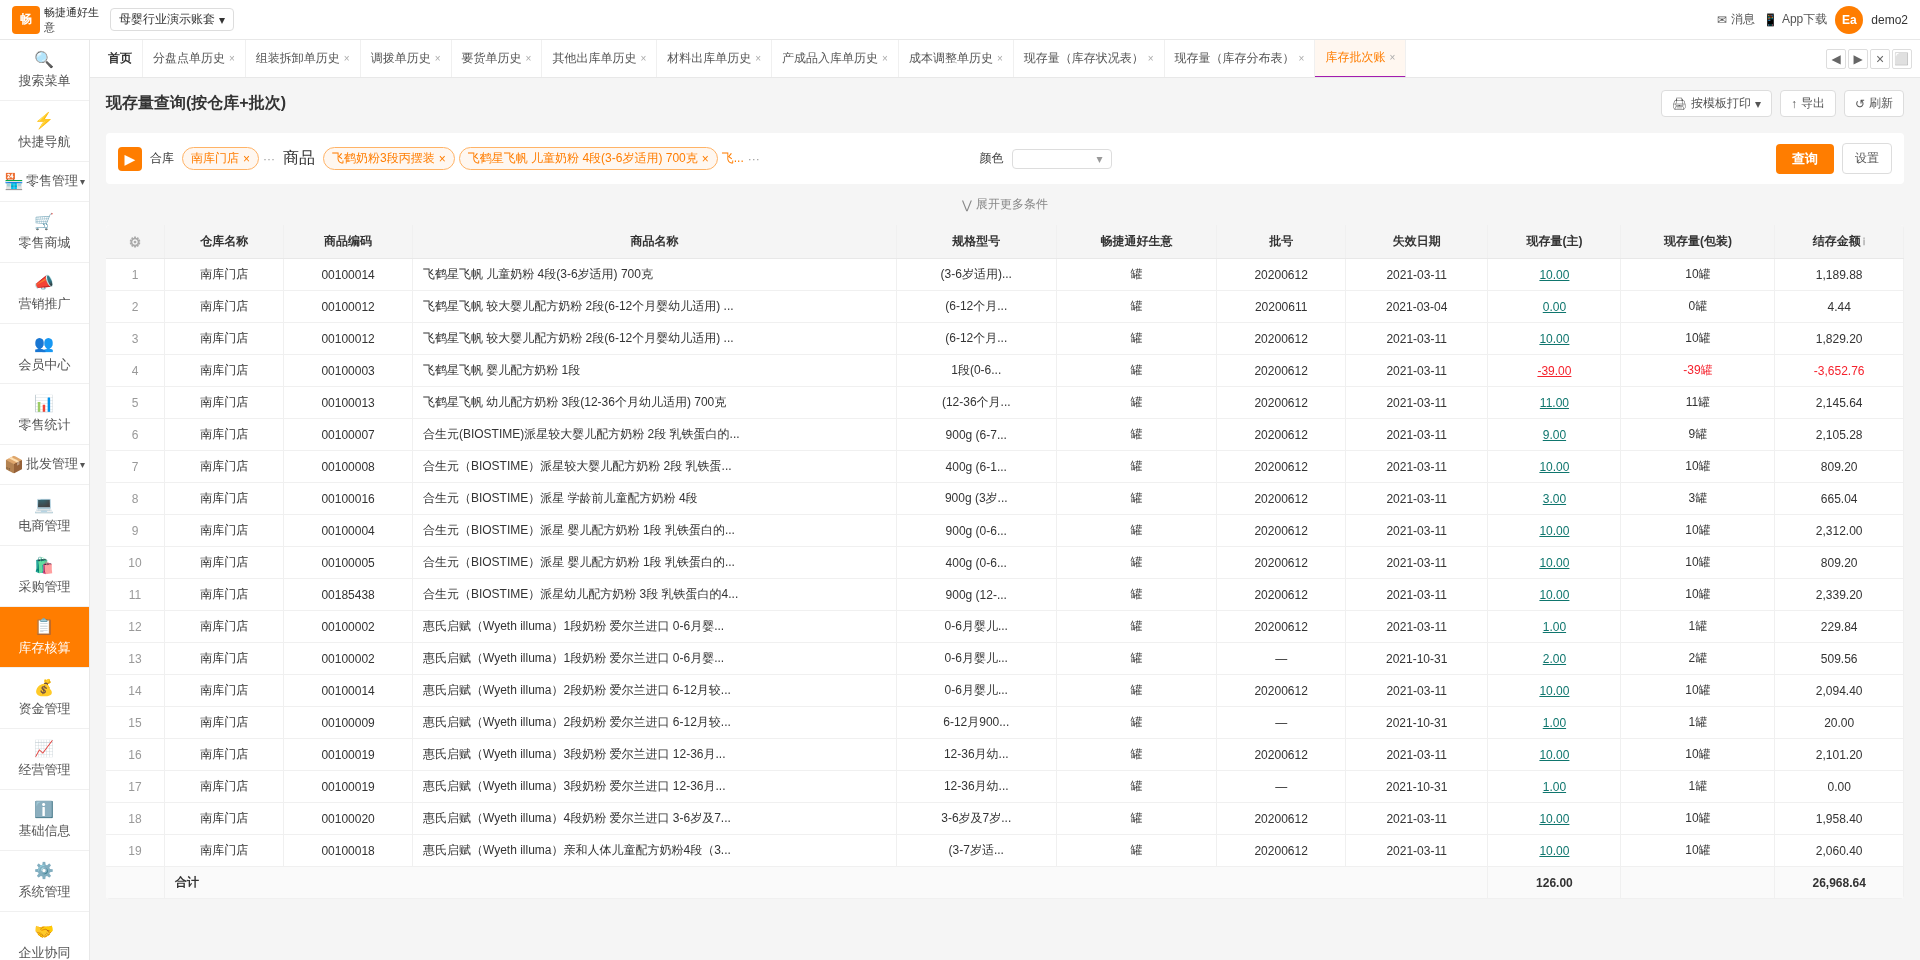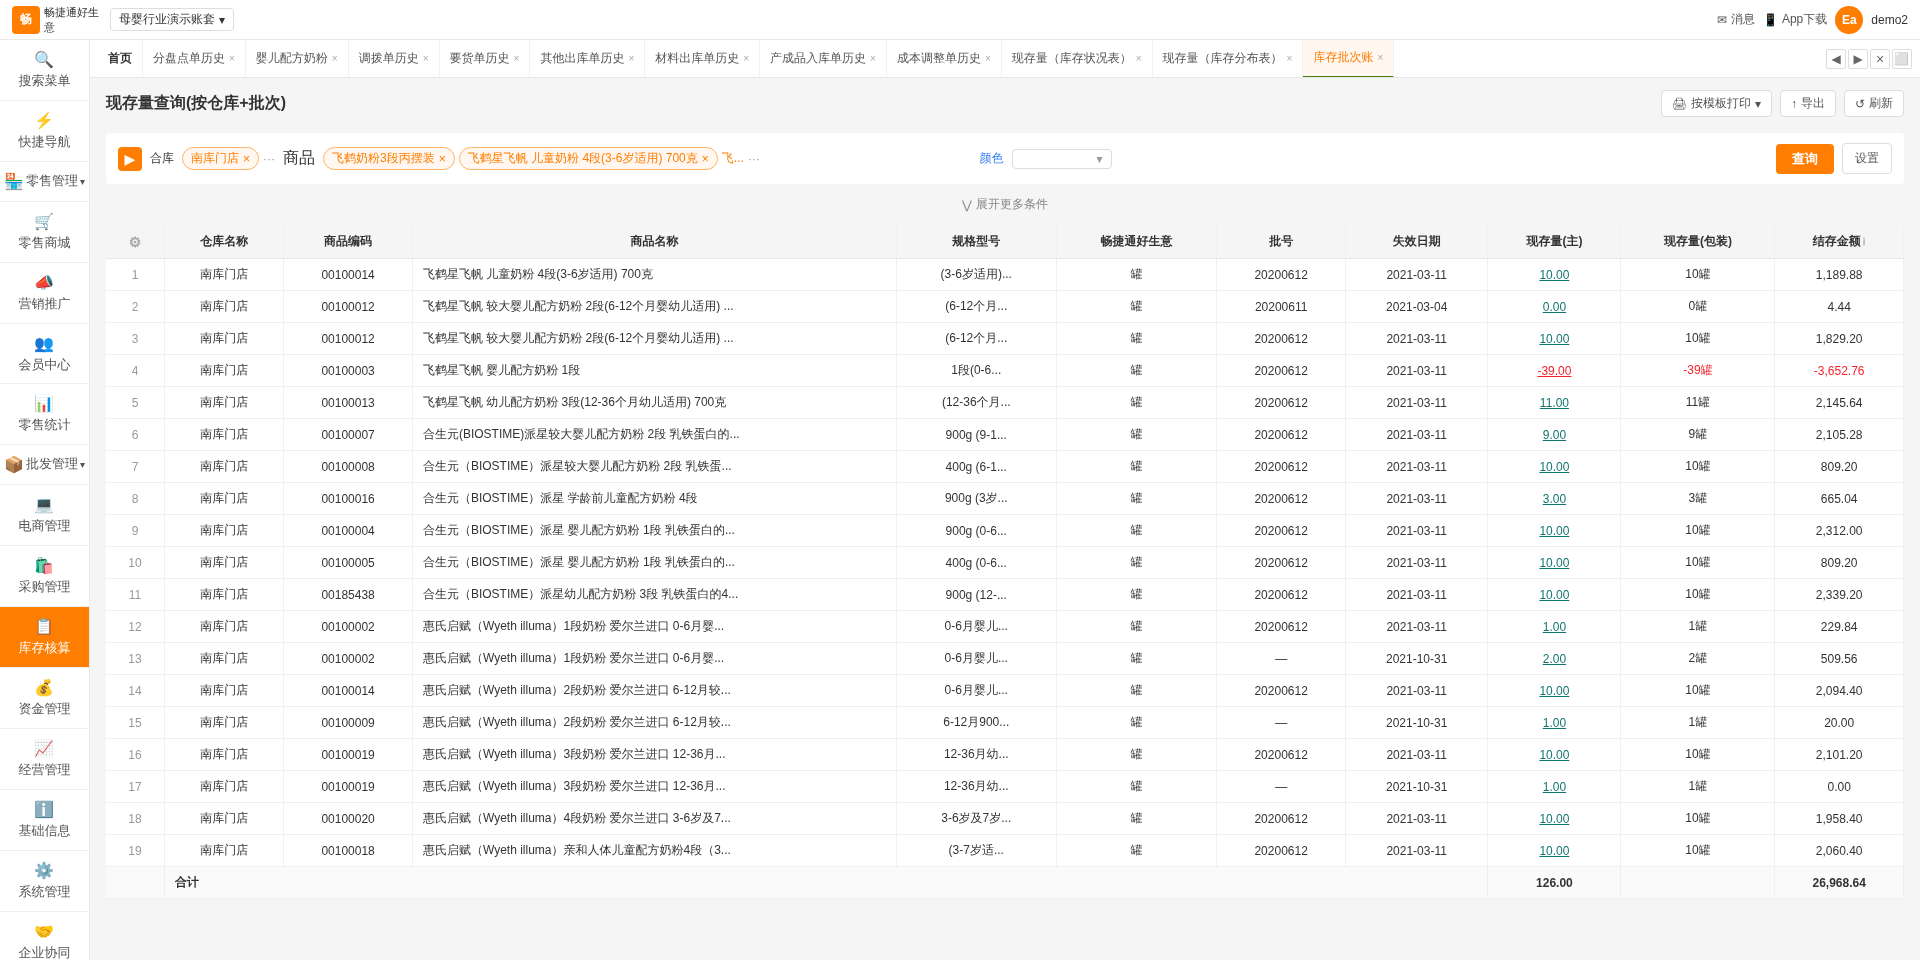--- a/index.html
+++ b/index.html
@@ -26,21 +26,21 @@
     .sidebar-item.has-arrow { flex-direction: row; justify-content: center; padding: 10px 4px; gap: 2px; }
     .sidebar-item.has-arrow .arrow { font-size: 10px; }
 
     
     .main { flex: 1; display: flex; flex-direction: column; overflow: hidden; }
 
     
     .nav-tabs { display: flex; align-items: center; background: #fff; border-bottom: 1px solid #e8e8e8; padding: 0 8px; height: 38px; overflow: hidden; gap: 0; }
     .nav-tab { display: flex; align-items: center; padding: 0 10px; height: 38px; cursor: pointer; white-space: nowrap; color: #555; font-size: 12px; gap: 4px; border-right: 1px solid #f0f0f0; flex-shrink: 0; }
     .nav-tab:first-child { font-weight: bold; color: #333; }
-    .nav-tab.active { background: #fff7f0; color: #ff7d00; border-bottom: 2px solid #4d7c0f; }
+    .nav-tab.active { background: #fff7f0; color: #ff7d00; border-bottom: 2px solid #a21caf; }
     .nav-tab .n-close { color: #aaa; cursor: pointer; font-size: 10px; }
     .nav-tab-arrows { display: flex; align-items: center; gap: 2px; margin-left: auto; }
     .nav-tab-arrow { width: 20px; height: 20px; border: 1px solid #ddd; border-radius: 2px; display: flex; align-items: center; justify-content: center; cursor: pointer; font-size: 12px; color: #666; }
     .nav-tab-close { width: 20px; height: 20px; border: 1px solid #ddd; border-radius: 2px; display: flex; align-items: center; justify-content: center; cursor: pointer; font-size: 14px; color: #666; }
     .nav-tab-max { width: 20px; height: 20px; border: 1px solid #ddd; border-radius: 2px; display: flex; align-items: center; justify-content: center; cursor: pointer; font-size: 12px; color: #666; }
 
     
     .page-content { flex: 1; padding: 12px 16px; overflow: auto; background: #f5f5f5; }
 
     
@@ -56,21 +56,21 @@
     .filter-toggle { width: 24px; height: 24px; background: #ff7d00; color: #fff; border-radius: 4px; display: flex; align-items: center; justify-content: center; cursor: pointer; font-size: 14px; flex-shrink: 0; }
     .filter-label { color: #333; font-size: 12px; white-space: nowrap; flex-shrink: 0; }
     .filter-tag-group { display: flex; align-items: center; gap: 4px; flex-shrink: 0; }
     .filter-tag { display: flex; align-items: center; gap: 4px; background: #fff7f0; border: 1px solid #ffb366; border-radius: 12px; padding: 2px 8px; font-size: 12px; color: #ff7d00; }
     .filter-tag .t-close { cursor: pointer; color: #ff7d00; }
     .filter-ellipsis { color: #999; cursor: pointer; }
     .filter-prod-label { color: #333; font-size: 16px; flex-shrink: 0; }
     .filter-prod-tags { display: flex; align-items: center; gap: 4px; flex: 1; overflow: hidden; }
     .filter-prod-tag { display: flex; align-items: center; gap: 4px; background: #fff7f0; border: 1px solid #ffb366; border-radius: 12px; padding: 2px 8px; font-size: 12px; color: #ff7d00; white-space: nowrap; }
     .filter-more { color: #ff7d00; cursor: pointer; font-size: 12px; }
-    .filter-color-label { color: #3b82f6; font-size: 12px; flex-shrink: 0; }
+    .filter-color-label { color: #404040; font-size: 12px; flex-shrink: 0; }
     .filter-color-select { border: 1px solid #ddd; border-radius: 4px; padding: 2px 8px; color: #999; font-size: 12px; min-width: 100px; cursor: pointer; display: flex; align-items: center; justify-content: space-between; }
     .filter-spacer { flex: 1; }
     .btn-search { background: #ff7d00; color: #fff; border: none; border-radius: 4px; padding: 6px 16px; cursor: pointer; font-size: 13px; font-weight: bold; }
     .btn-settings { background: #fff; color: #555; border: 1px solid #ddd; border-radius: 4px; padding: 6px 12px; cursor: pointer; font-size: 12px; }
 
     
     .expand-bar { text-align: center; padding: 4px 0; margin-bottom: 8px; }
     .expand-btn { color: #888; font-size: 12px; cursor: pointer; display: inline-flex; align-items: center; gap: 4px; }
 
     
@@ -195,21 +195,21 @@
 
     <div class="nav-tabs">
       <div class="nav-tab">
         <span>首页</span>
       </div>
       <div class="nav-tab">
         <span>分盘点单历史</span>
         <span class="n-close">×</span>
       </div>
       <div class="nav-tab">
-        <span>婴儿配方奶粉</span>
+        <span>组装拆卸单历史</span>
         <span class="n-close">×</span>
       </div>
       <div class="nav-tab">
         <span>调拨单历史</span>
         <span class="n-close">×</span>
       </div>
       <div class="nav-tab">
         <span>要货单历史</span>
         <span class="n-close">×</span>
       </div>
@@ -391,21 +391,21 @@
     <td>2021-03-11</td>
     <td class="td-link" style="">11.00</td>
     <td style="">11罐</td>
     <td style="">2,145.64</td>
   </tr>
               <tr>
     <td style="color:#999;">6</td>
     <td>南库门店</td>
     <td>00100007</td>
     <td class="text-left" style="max-width:280px;overflow:hidden;text-overflow:ellipsis;">合生元(BIOSTIME)派星较大婴儿配方奶粉 2段 乳铁蛋白的...</td>
-    <td>900g (9-1...</td>
+    <td>900g (6-7...</td>
     <td>罐</td>
     <td>20200612</td>
     <td>2021-03-11</td>
     <td class="td-link" style="">9.00</td>
     <td style="">9罐</td>
     <td style="">2,105.28</td>
   </tr>
               <tr>
     <td style="color:#999;">7</td>
     <td>南库门店</td>

